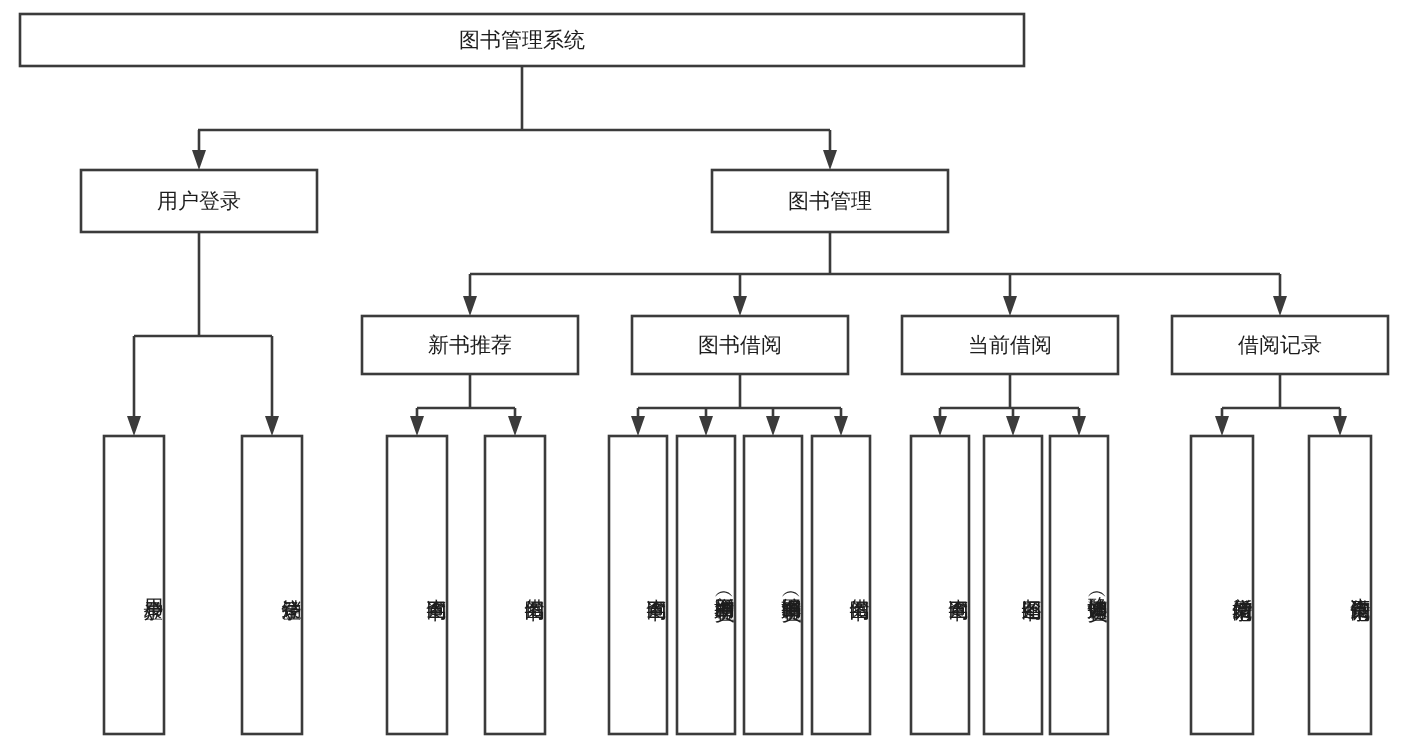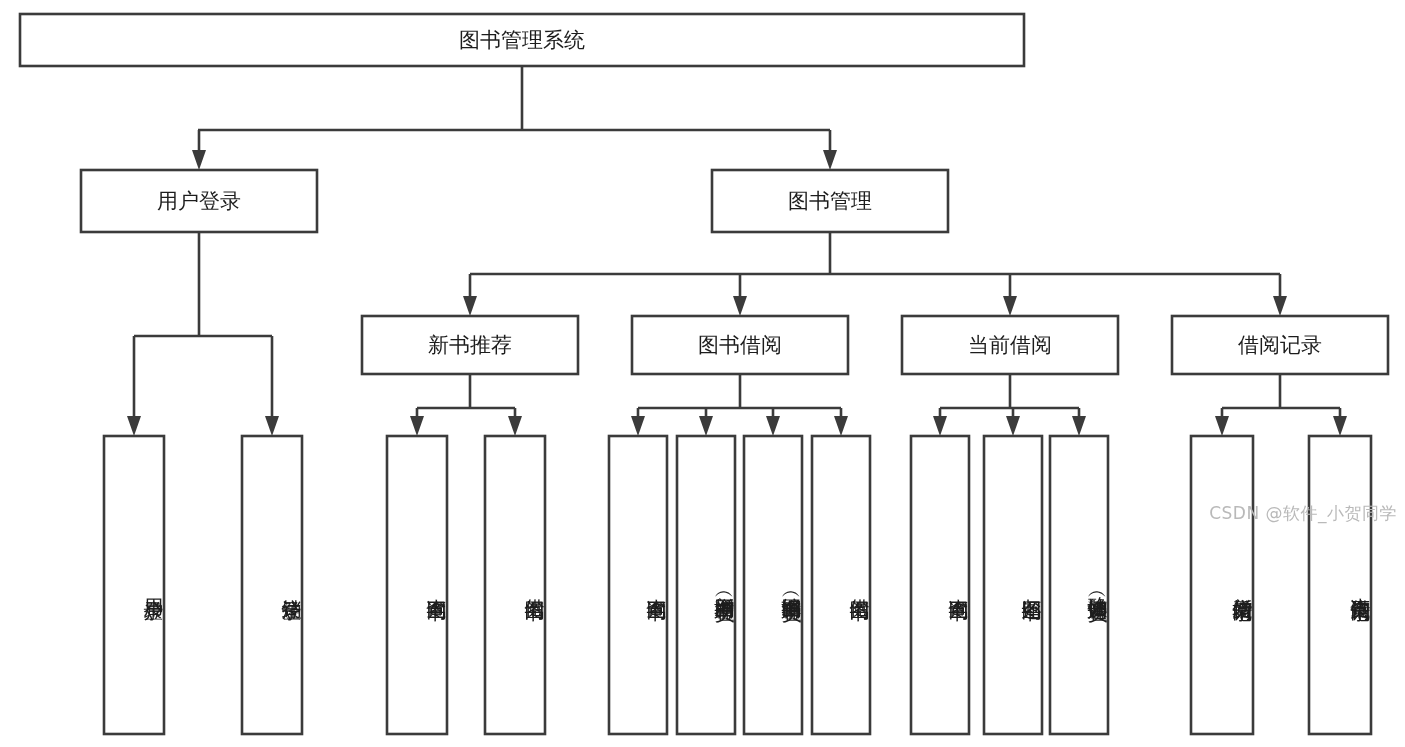--- a/index.html
+++ b/index.html
@@ -215,15 +215,14 @@
       <div class="vlabel" style="left: 677px; top: 442px; width: 58px; height: 286px;">新增图书（管理员）</div>
       <div class="vlabel" style="left: 744px; top: 442px; width: 58px; height: 286px;">编辑图书（管理员）</div>
       <div class="vlabel" style="left: 812px; top: 442px; width: 58px; height: 286px;">借阅图书</div>
       <div class="vlabel" style="left: 911px; top: 442px; width: 58px; height: 286px;">查询图书</div>
       <div class="vlabel" style="left: 984px; top: 442px; width: 58px; height: 286px;">归还图书</div>
       <div class="vlabel" style="left: 1050px; top: 442px; width: 58px; height: 286px;">确认归还（管理员）</div>
       <div class="vlabel" style="left: 1191px; top: 442px; width: 62px; height: 286px;">新增借阅记录</div>
       <div class="vlabel" style="left: 1309px; top: 442px; width: 62px; height: 286px;">查询借阅记录</div>
     </div>
 
-  <div class="watermark">CSDN @软件_小贺同学</div>
 
 </div>
 
 </body></html>

